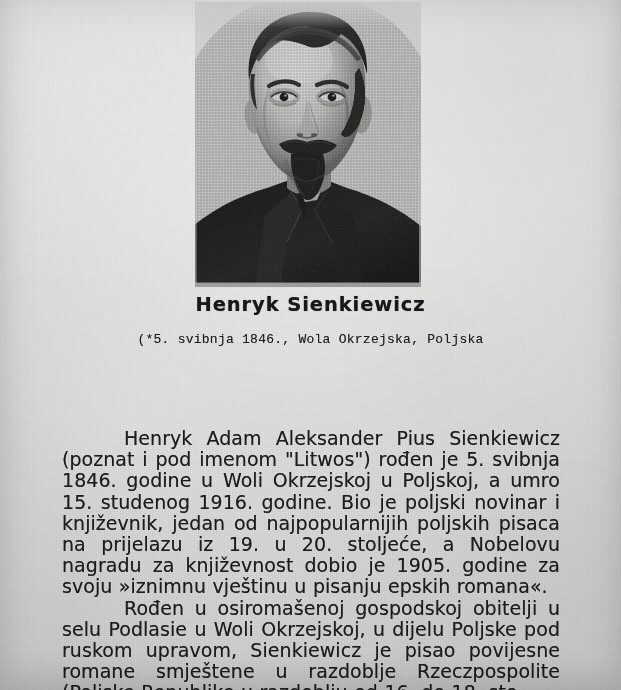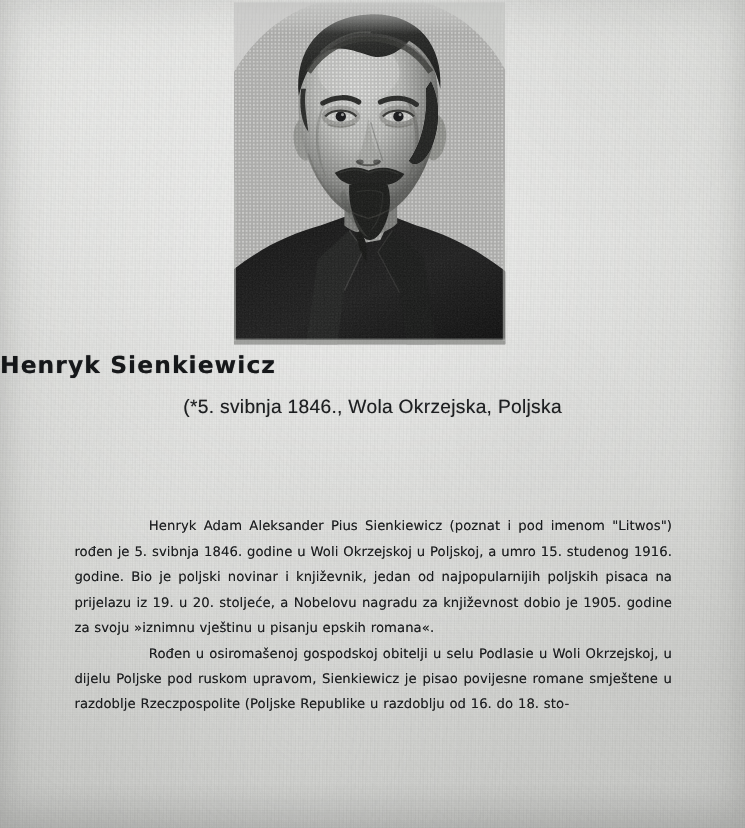--- a/index.html
+++ b/index.html
@@ -63,55 +63,56 @@
     height: 285px;
   }
   .photo-svg { display: block; width: 100%; height: 100%; }
 
   
   .caption-title {
     position: absolute;
     left: 0;
     right: 0;
     top: 293px;
+    text-align: center;
     font-family: "DejaVu Sans", sans-serif;
     font-weight: 700;
     font-size: 19.5px;
     letter-spacing: 0.9px;
     color: #16181a;
     text-shadow: 0 0 0.7px rgba(30,30,30,0.65);
   }
   .caption-dates {
     position: absolute;
     left: 0;
     right: 0;
     top: 329px;
     text-align: center;
-    font-family: Liberation Sans, sans-serif;
-    font-size: 16px;
+    font-family: Liberation Mono, monospace;
+    font-size: 13px;
     line-height: 22px;
     letter-spacing: 0.25px;
     color: #1c1e20;
     text-shadow: 0 0 0.6px rgba(40,40,40,0.5);
   }
   .caption-dates span { display: block; }
 
   .body-col {
     position: absolute;
     left: 62px;
     top: 428px;
     width: 498px;
   }
   .body-col p {
     margin: 0;
     text-align: justify;
     text-justify: inter-word;
     text-indent: 62px;
     font-family: "DejaVu Sans", sans-serif;
-    font-size: 11px;
+    font-size: 19px;
     line-height: 21.2px;
     letter-spacing: 0.05px;
     word-spacing: 0.4px;
     color: #1a1c1e;
     text-shadow: 0 0 0.55px rgba(45,45,45,0.55);
     hyphens: manual;
   }
   .body-col p + p { margin-top: 0; }
   .body-col p:last-child { text-align: justify; }
   .scan-noise {

